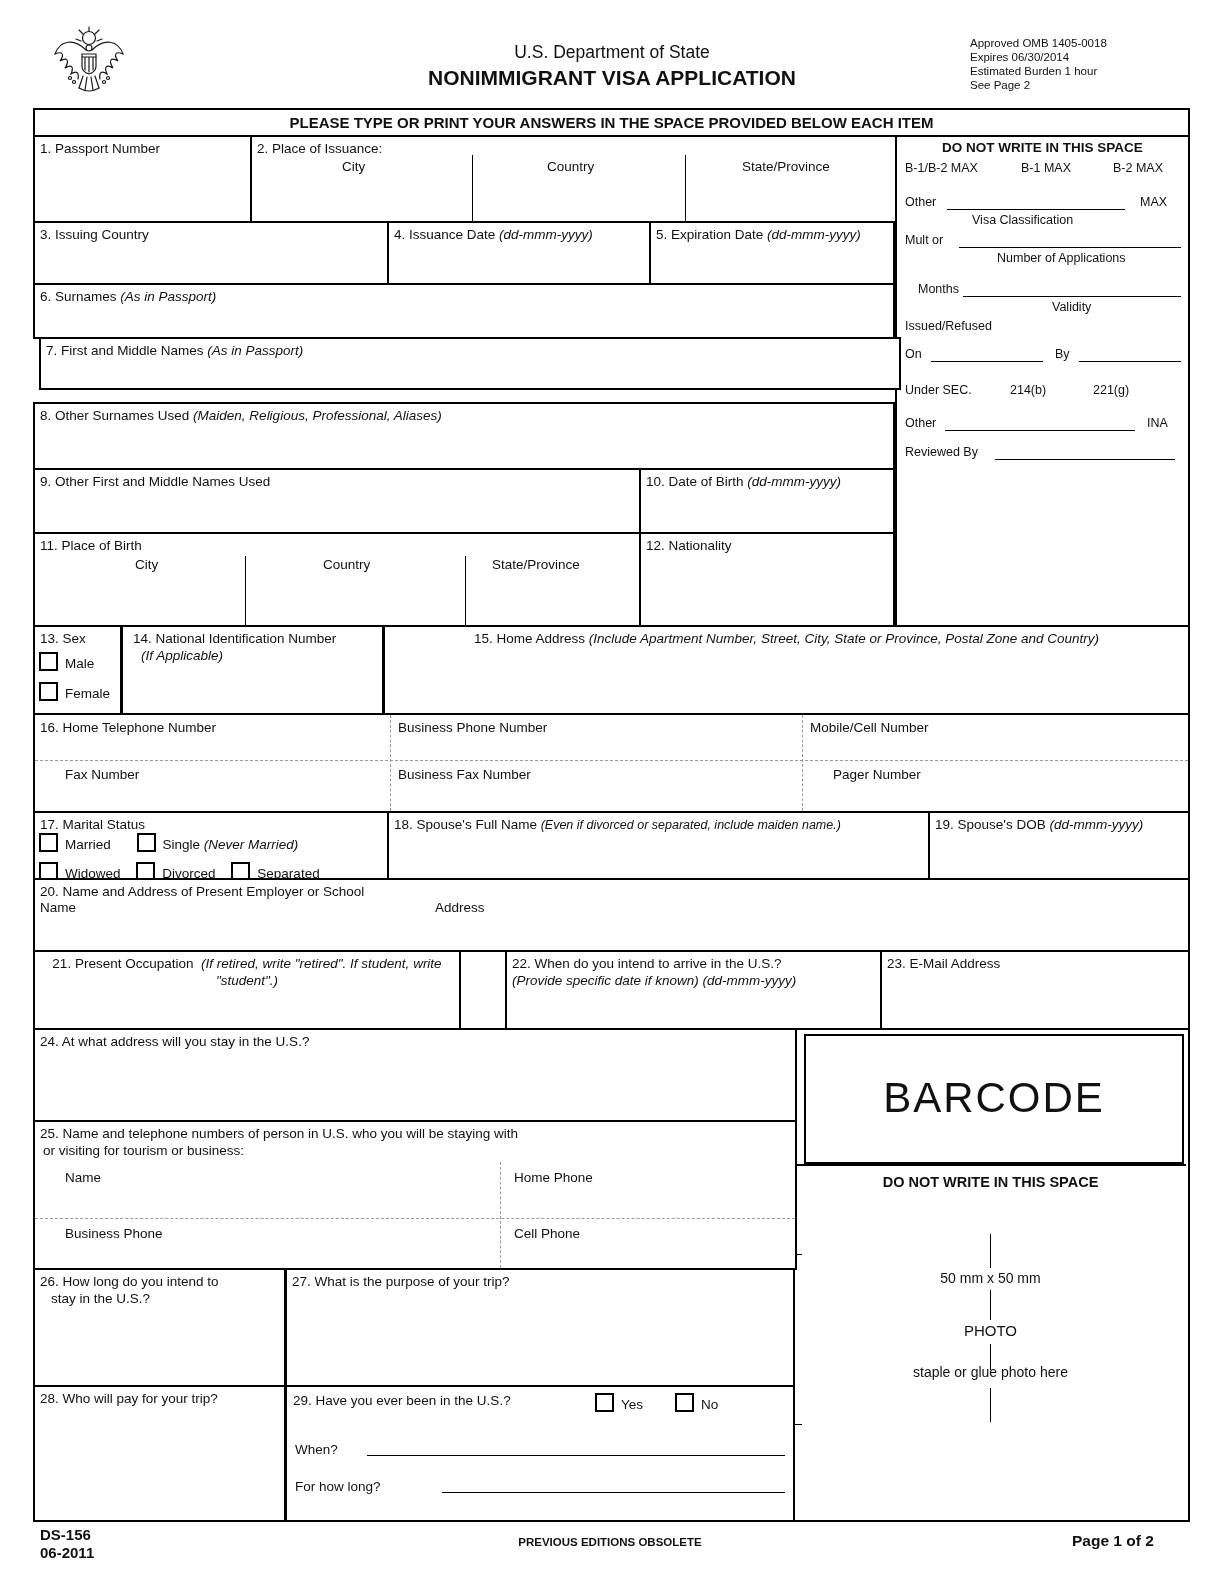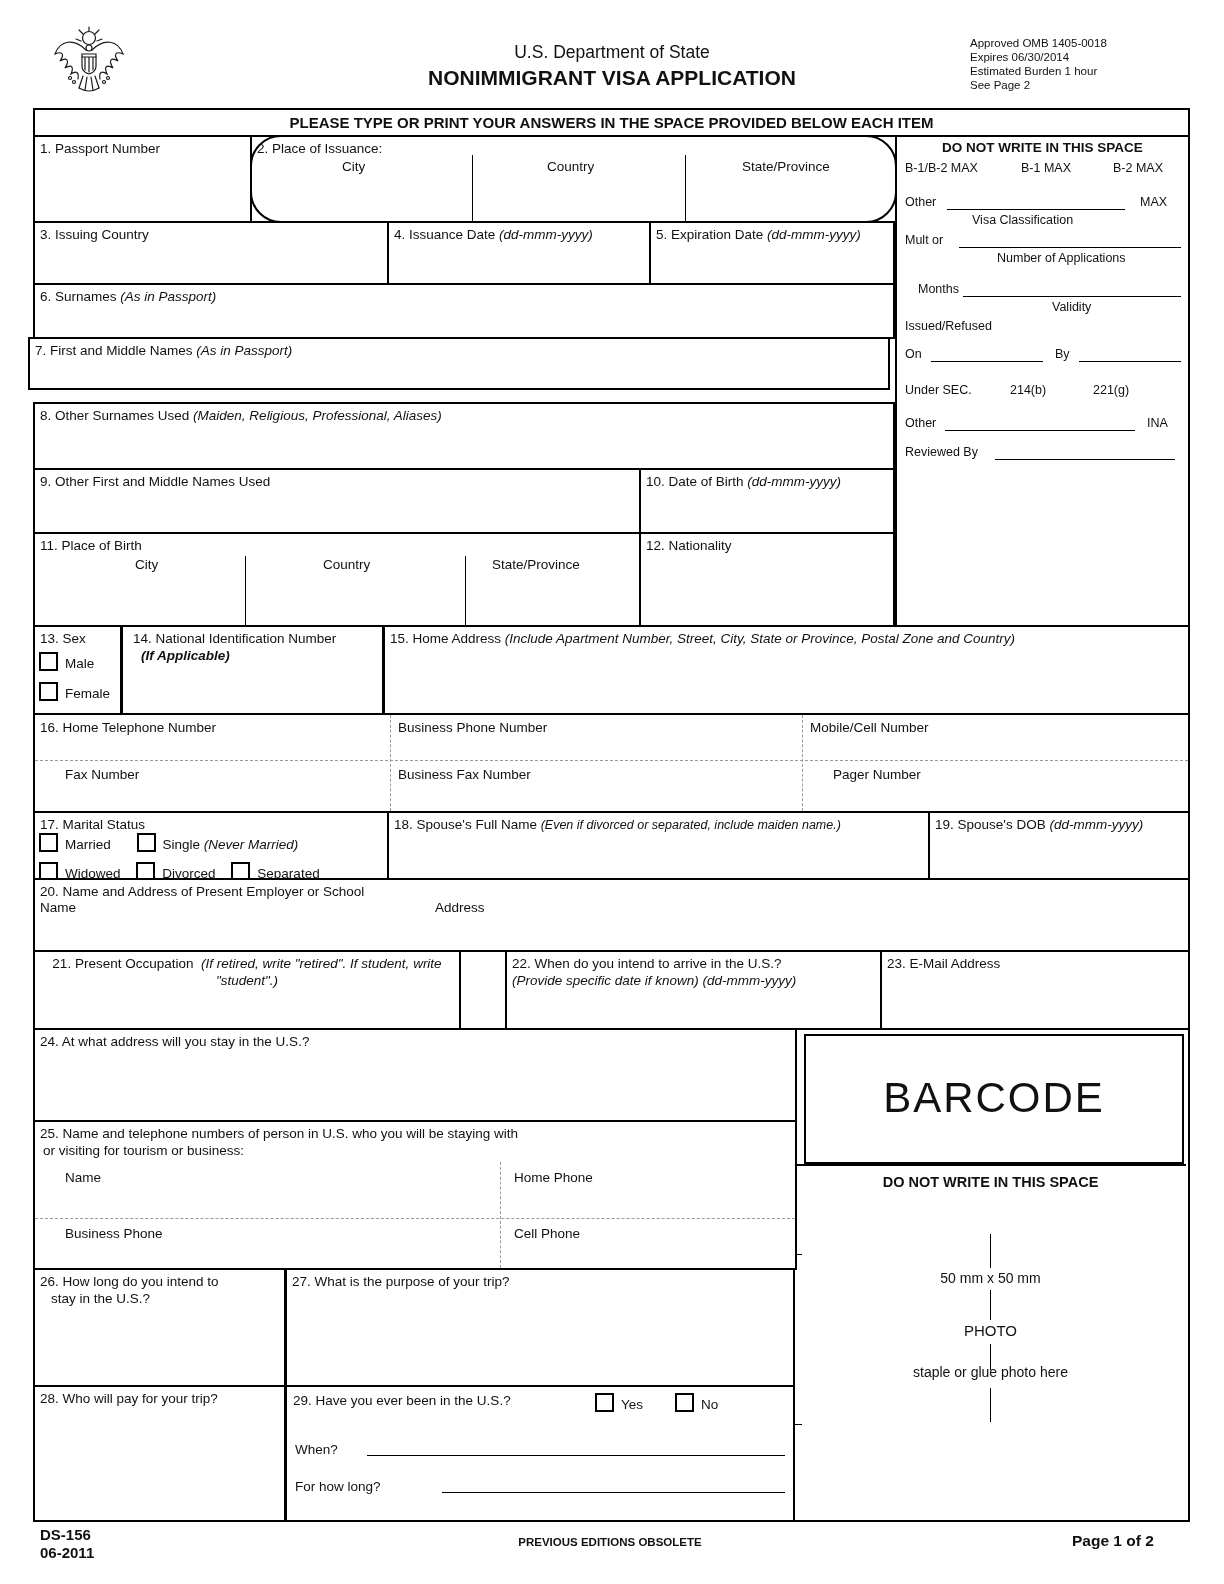--- a/index.html
+++ b/index.html
@@ -54,21 +54,21 @@
     <div>Expires 06/30/2014</div>
     <div>Estimated Burden 1 hour</div>
     <div>See Page 2</div>
   </div>
 
   <div class="cell ctr b" style="left:33px;top:108px;width:1157px;height:29px;font-size:15px;line-height:25px;">PLEASE TYPE OR PRINT YOUR ANSWERS IN THE SPACE PROVIDED BELOW EACH ITEM</div>
 
   <div class="cell" style="left:33px;top:135px;width:219px;height:88px;">
     <div class="lbl">1. Passport Number</div>
   </div>
-  <div class="cell" style="left:250px;top:135px;width:647px;height:88px;border-radius:31px;">
+  <div class="cell" style="left:250px;top:135px;width:647px;height:88px;">
     <div class="lbl">2. Place of Issuance:</div>
     <span class="sub" style="left:90px;top:22px;">City</span>
     <span class="sub" style="left:295px;top:22px;">Country</span>
     <span class="sub" style="left:490px;top:22px;">State/Province</span>
     <div class="vln" style="left:220px;top:18px;height:68px;"></div>
     <div class="vln" style="left:433px;top:18px;height:68px;"></div>
   </div>
 
   <div class="cell" style="left:895px;top:135px;width:295px;height:492px;">
     <div class="ctr b" style="font-size:13.5px;padding-top:3px;">DO NOT WRITE IN THIS SPACE</div>
@@ -114,21 +114,21 @@
   <div class="cell" style="left:387px;top:221px;width:264px;height:64px;">
     <div class="lbl"><span>4. Issuance Date</span> <span class="hint">(dd-mmm-yyyy)</span></div>
   </div>
   <div class="cell" style="left:649px;top:221px;width:246px;height:64px;">
     <div class="lbl"><span>5. Expiration Date</span> <span class="hint">(dd-mmm-yyyy)</span></div>
   </div>
 
   <div class="cell" style="left:33px;top:283px;width:862px;height:56px;">
     <div class="lbl"><span>6. Surnames</span> <span class="hint">(As in Passport)</span></div>
   </div>
-  <div class="cell" style="left:28px;top:337px;width:862px;height:53px;">
+  <div class="cell" style="left:39px;top:337px;width:862px;height:53px;">
     <div class="lbl"><span>7. First and Middle Names</span> <span class="hint">(As in Passport)</span></div>
   </div>
   <div class="cell" style="left:33px;top:402px;width:862px;height:68px;">
     <div class="lbl"><span>8. Other Surnames Used</span> <span class="hint">(Maiden, Religious, Professional, Aliases)</span></div>
   </div>
 
   <div class="cell" style="left:33px;top:468px;width:608px;height:66px;">
     <div class="lbl">9. Other First and Middle Names Used</div>
   </div>
   <div class="cell" style="left:639px;top:468px;width:256px;height:66px;">
@@ -147,23 +147,23 @@
     <div class="lbl">12. Nationality</div>
   </div>
 
   <div class="cell" style="left:33px;top:625px;width:89px;height:90px;">
     <div class="lbl">13. Sex</div>
     <div style="font-size:13.5px;padding:2px 4px;"><span class="cb"></span><span>Male</span></div>
     <div style="font-size:13.5px;padding:9px 4px 0;"><span class="cb"></span><span>Female</span></div>
   </div>
   <div class="cell" style="left:121px;top:625px;width:263px;height:90px;">
     <div class="lbl" style="padding-left:10px;"><span>14. National Identification Number</span><br>
-      <span class="hint" style="padding-left:8px;font-weight:bold;">(If Applicable)</span></div>
-  </div>
-  <div class="cell" style="left:383px;top:625px;width:807px;height:90px;">
+      <span class="hint" style="padding-left:8px;">(If Applicable)</span></div>
+  </div>
+  <div class="cell" style="left:383px;top:625px;width:807px;height:90px;text-align:center;">
     <div class="lbl"><span>15. Home Address</span> <span class="hint">(Include Apartment Number, Street, City, State or Province, Postal Zone and Country)</span></div>
   </div>
 
   <div class="cell" style="left:33px;top:713px;width:1157px;height:100px;">
     <div class="dashv" style="left:355px;top:0;height:96px;"></div>
     <div class="dashv" style="left:767px;top:0;height:96px;"></div>
     <div class="dashh" style="left:0;top:45px;width:1153px;"></div>
     <span class="sub" style="left:5px;top:5px;">16. Home Telephone Number</span>
     <span class="sub" style="left:363px;top:5px;">Business Phone Number</span>
     <span class="sub" style="left:775px;top:5px;">Mobile/Cell Number</span>

